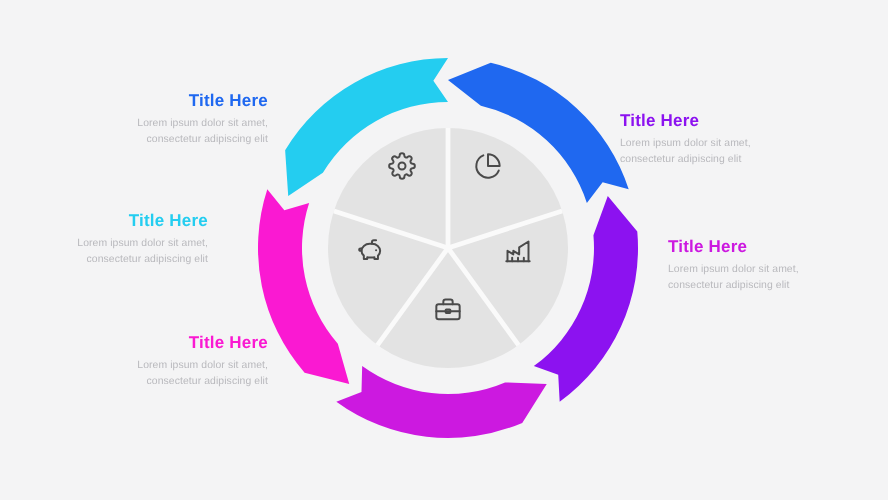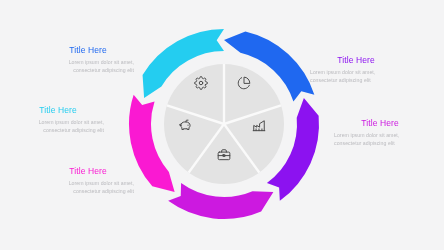--- a/index.html
+++ b/index.html
@@ -21,25 +21,24 @@
     width: 444px;
     height: 250px;
     background: #f4f4f5;
   }
   .label-block {
     position: absolute;
     width: 92px;
   }
   .label-title {
     font-size: 8.5px;
-    font-weight: normal;
+    font-weight: bold;
     letter-spacing: 0.1px;
     margin: 0 0 3px 0;
     line-height: 1.1;
-    text-align: center;
   }
   .label-body {
     font-size: 5.2px;
     line-height: 1.55;
     color: #b9b9bd;
     margin: 0;
     letter-spacing: 0.05px;
   }
   .align-right { text-align: right; }
   .align-left  { text-align: left; }

